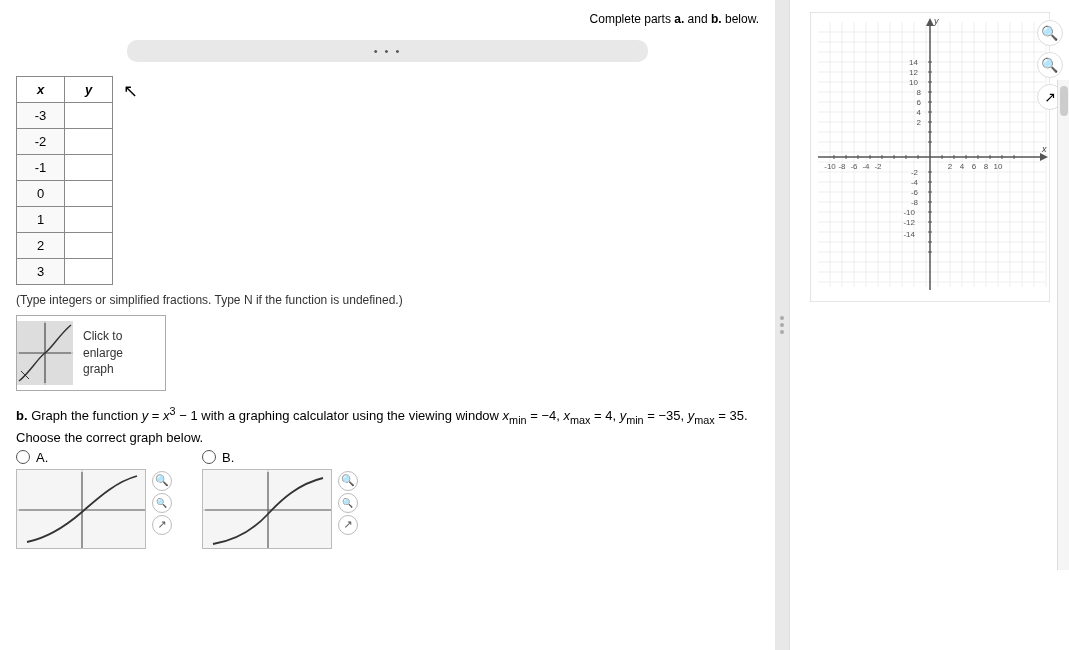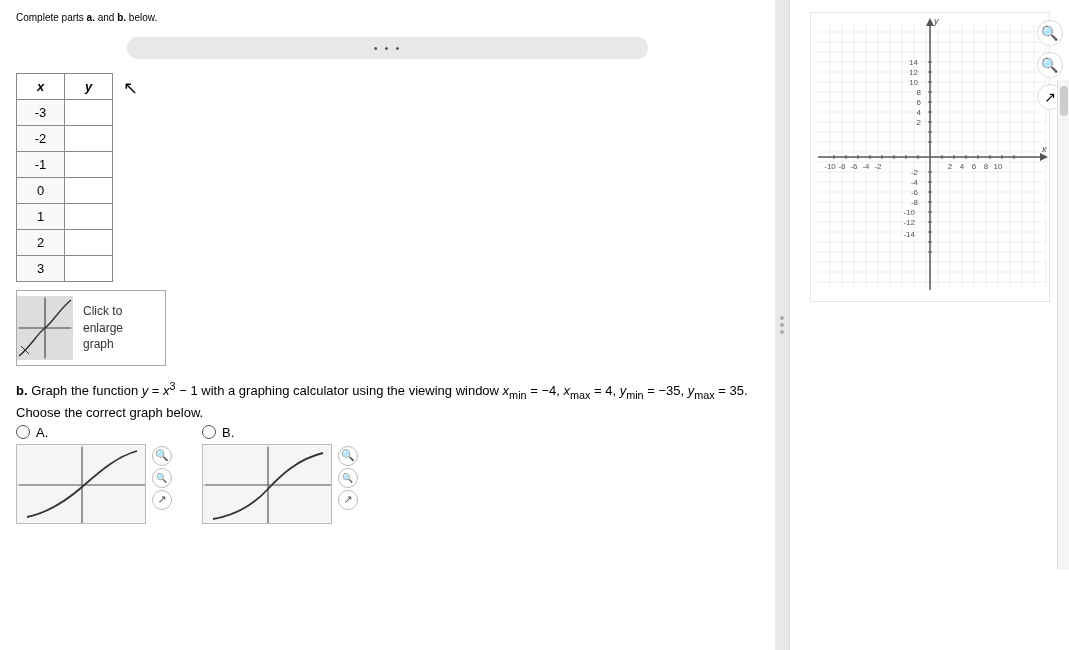--- a/index.html
+++ b/index.html
@@ -13,22 +13,23 @@
       display: flex;
     }
 
     .main-content {
       flex: 1;
       padding: 12px 16px;
       position: relative;
     }
 
     .page-title {
-      font-size: 10px;
+      font-size: 12px;
       margin-bottom: 14px;
+      text-align: right;
     }
 
     .page-title b { font-weight: bold; }
 
     .expand-bar {
       width: 70%;
       height: 22px;
       background: #e8e8e8;
       border-radius: 10px;
       margin: 0 auto 14px auto;
@@ -306,20 +307,21 @@
           </tr>
           <tr>
             <td class="x-val">3</td>
             <td class="y-val" style="min-width: 48px;"></td>
           </tr>
         </tbody>
     </table>
     <div class="cursor-icon">↖</div>
   </div>
 
+  <div class="type-note">(Type integers or simplified fractions. Type N if the function is undefined.)</div>
 
 
   <div class="enlarge-box">
     <div class="enlarge-thumbnail">
       <svg width="56" height="64" xmlns="http://www.w3.org/2000/svg">
 
         <line x1="28" y1="0" x2="28" y2="64" stroke="#aaa" stroke-width="0.8"></line>
         <line x1="0" y1="32" x2="56" y2="32" stroke="#aaa" stroke-width="0.8"></line>
 
         <line x1="28" y1="2" x2="28" y2="62" stroke="#555" stroke-width="1.2"></line>

